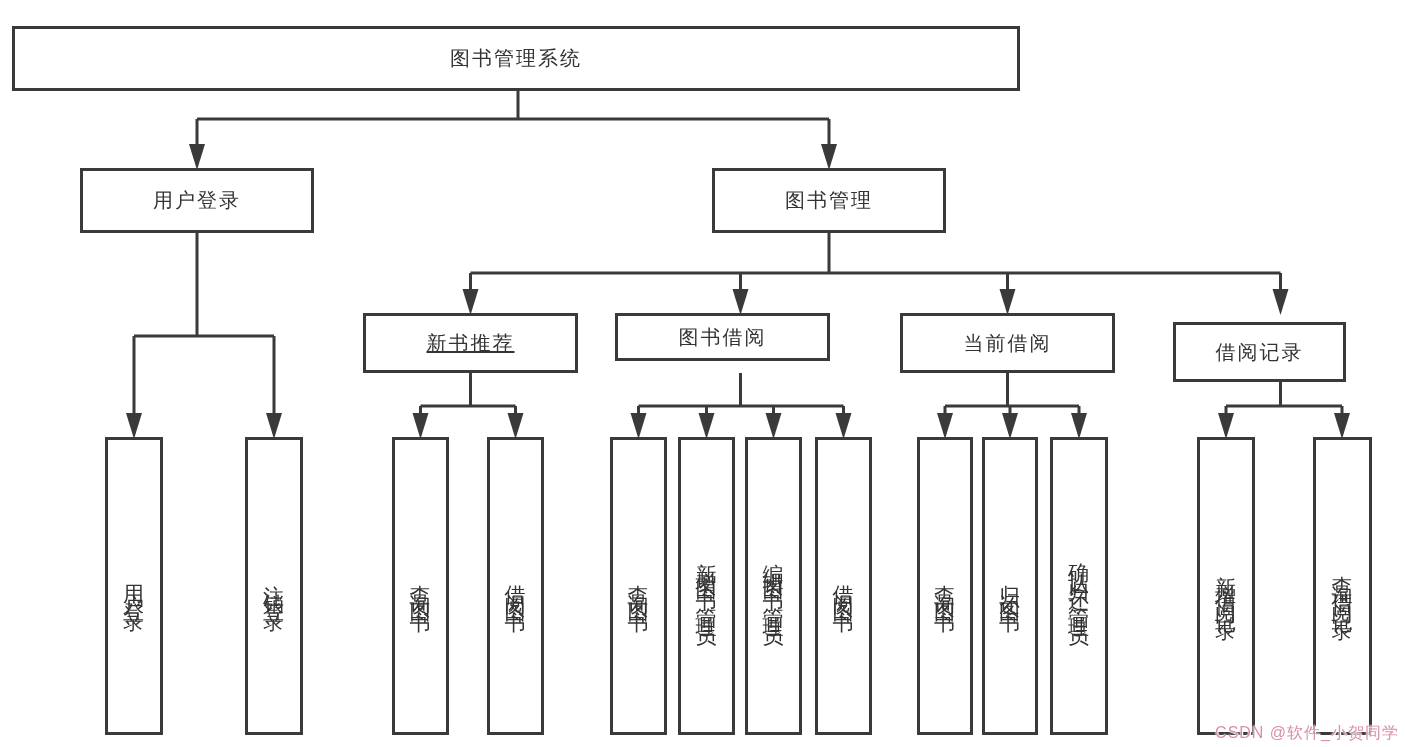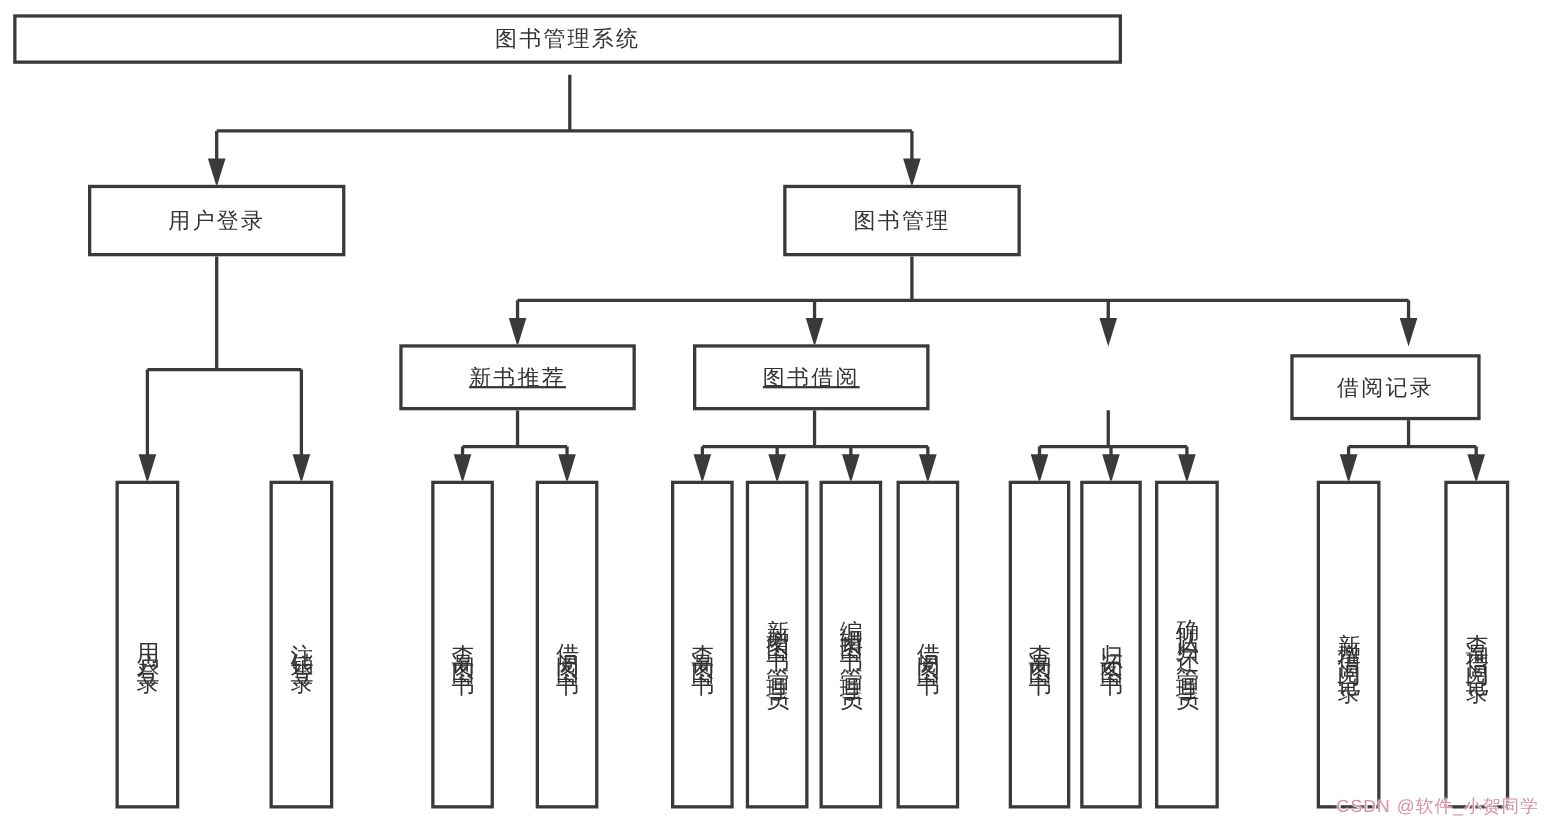--- a/index.html
+++ b/index.html
@@ -64,36 +64,39 @@
     <path class="edge" d="M1007.5,373 V406 M945,406 H1079 M945,406 V417 M1010,406 V417 M1079,406 V417"></path>
     <polygon class="arrow" points="937,413 953,413 945,439"></polygon>
     <polygon class="arrow" points="1002,413 1018,413 1010,439"></polygon>
     <polygon class="arrow" points="1071,413 1087,413 1079,439"></polygon>
 
     <path class="edge" d="M1280.5,373 V406 M1226,406 H1342 M1226,406 V417 M1342,406 V417"></path>
     <polygon class="arrow" points="1218,413 1234,413 1226,439"></polygon>
     <polygon class="arrow" points="1334,413 1350,413 1342,439"></polygon>
   </svg>
 
-  <div class="hbox" style="left:12px;top:13px;width:1008px;height:45px;">
+  <div class="hbox" style="left:12px;top:26px;width:1008px;height:65px;">
     <span>图书管理系统</span>
   </div>
 
   <div class="hbox" style="left:80px;top:168px;width:234px;height:65px;">
     <span>用户登录</span>
   </div>
-  <div class="hbox" style="left:712px;top:168px;width:216px;height:65px;">
+  <div class="hbox" style="left:712px;top:168px;width:234px;height:65px;">
     <span>图书管理</span>
   </div>
 
   <div class="hbox" style="left:363px;top:313px;width:215px;height:60px;text-decoration:underline;">
     <span>新书推荐</span>
   </div>
-  <div class="hbox" style="left:630px;top:313px;width:215px;height:60px;text-decoration:underline;">
+  <div class="hbox" style="left:615px;top:313px;width:215px;height:48px;">
     <span>图书借阅</span>
+  </div>
+  <div class="hbox" style="left:900px;top:313px;width:215px;height:60px;">
+    <span>当前借阅</span>
   </div>
   <div class="hbox" style="left:1173px;top:322px;width:173px;height:60px;">
     <span>借阅记录</span>
   </div>
 
   <div class="vbox" style="left:105px;top:437px;width:58px;height:298px;">
     <span>用户登录</span>
   </div>
   <div class="vbox" style="left:245px;top:437px;width:58px;height:298px;">
     <span>注销登录</span>

